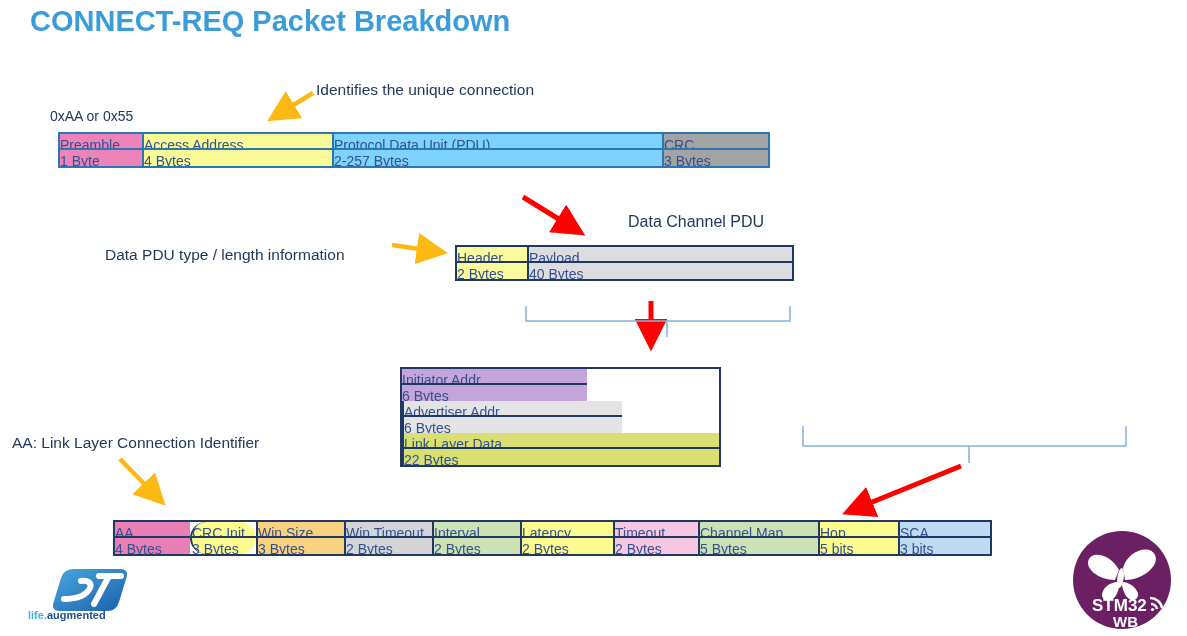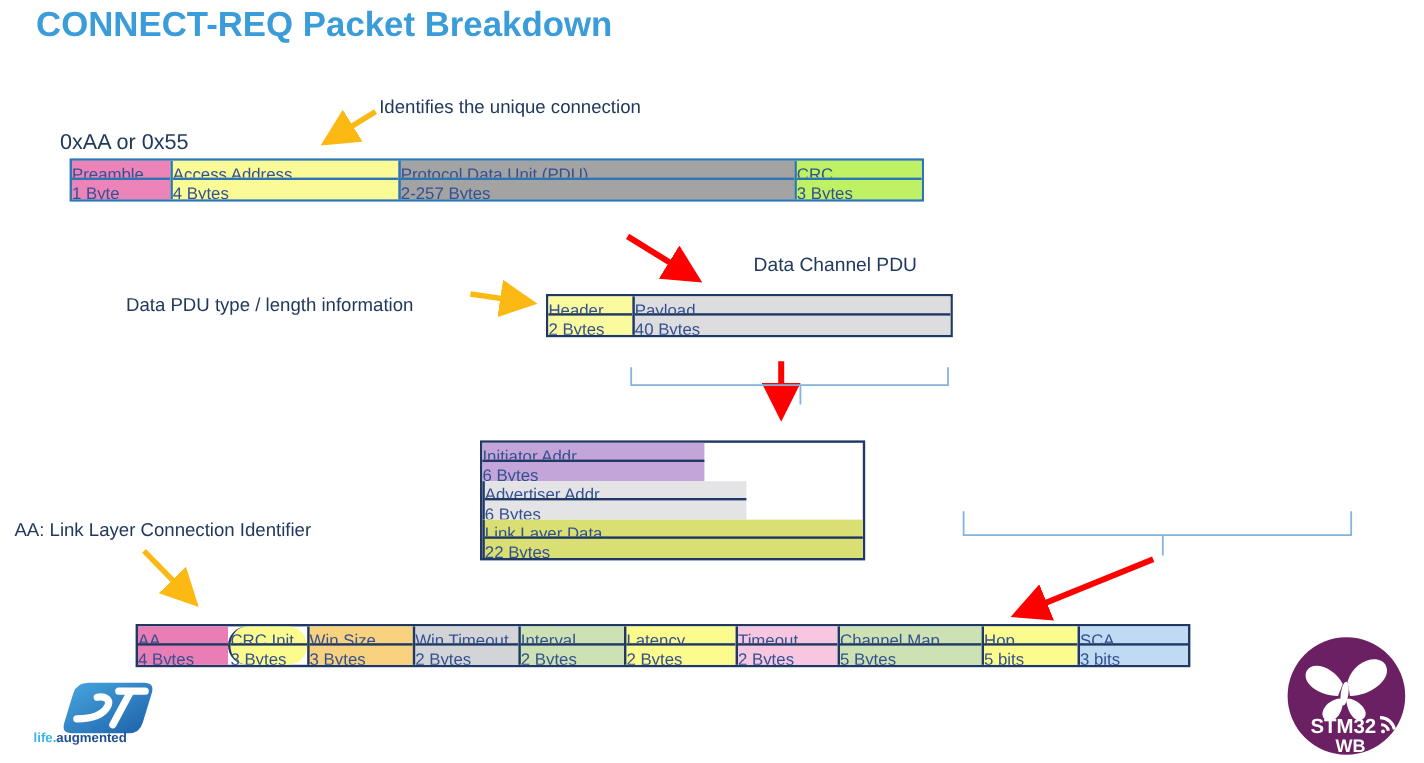--- a/index.html
+++ b/index.html
@@ -9,21 +9,21 @@
     position: relative; width: 1187px; height: 636px;
     background: #ffffff; overflow: hidden;
   }
   .title {
     position: absolute; left: 30px; top: 5px;
     font-size: 29px; font-weight: bold; color: #3A9CD9;
     letter-spacing: 0px; white-space: nowrap;
   }
   .ann { position: absolute; color: #20395C; white-space: nowrap; }
   #ann-access  { left: 316px; top: 81px;  font-size: 15.5px; }
-  #ann-preamble{ left: 50px;  top: 108px; font-size: 18px; }
+  #ann-preamble{ left: 50px;  top: 108px; font-size: 14px; }
   #ann-dcp     { left: 628px; top: 213px; font-size: 16px; }
   #ann-header  { left: 105px; top: 246px; font-size: 15.5px; }
   #ann-aa      { left: 12px;  top: 434px; font-size: 15.5px; }
 
   .ptable {
     position: absolute; display: flex;
     border: 2.5px solid var(--bd);
     background: #fff;
   }
   #t-packet  { left: 58px;  top: 132px; --bd:#2E75B6; }
@@ -68,25 +68,25 @@
 
   <div class="ptable" id="t-packet">
       <div class="col" style="width: 82px; background: rgb(236, 132, 186);">
         <div class="lbl">Preamble</div>
         <div class="sz">1 Byte</div>
       </div>
       <div class="col" style="width: 190px; background: rgb(250, 250, 150);">
         <div class="lbl">Access Address</div>
         <div class="sz">4 Bytes</div>
       </div>
-      <div class="col" style="width: 330px; background: #a3a3a3;">
+      <div class="col" style="width: 330px; background: #7dd3fc;">
         <div class="lbl">Protocol Data Unit (PDU)</div>
         <div class="sz">2-257 Bytes</div>
       </div>
-      <div class="col" style="width: 106px; background: #bef264;">
+      <div class="col" style="width: 106px; background: #a3a3a3;">
         <div class="lbl">CRC</div>
         <div class="sz">3 Bytes</div>
       </div>
     </div>
   <div class="ptable" id="t-pdu">
       <div class="col" style="width: 70px; background: rgb(250, 250, 158);">
         <div class="lbl">Header</div>
         <div class="sz">2 Bytes</div>
       </div>
       <div class="col" style="width: 265px; background: rgb(221, 221, 223);">

